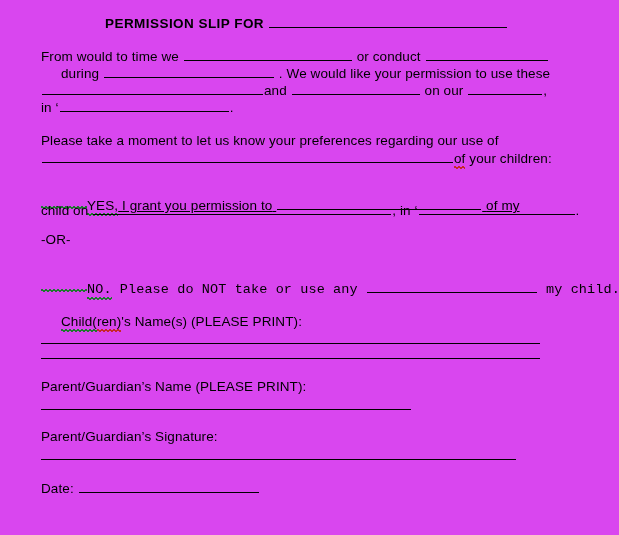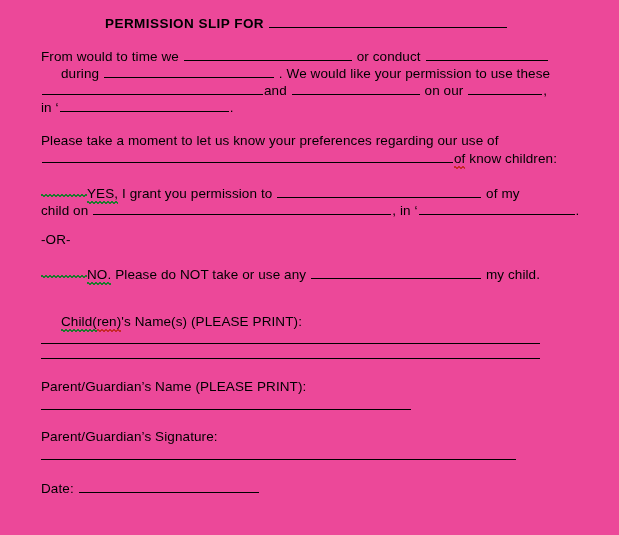--- a/index.html
+++ b/index.html
@@ -12,21 +12,21 @@
     height: 535px;
     font-family: "Liberation Sans", sans-serif;
     color: #000000;
     -webkit-font-smoothing: antialiased;
   }
 
   .page {
     position: relative;
     width: 619px;
     height: 535px;
-    background: #ec4899;
+    background: #d946ef;
     overflow: hidden;
   }
 
   
   .row {
     position: absolute;
     left: 41px;
     white-space: nowrap;
     font-size: 13.5px;
     line-height: 17px;
@@ -149,40 +149,40 @@
 
   <div class="row" style="top:98px;">
     <span>in ‘</span><span class="blank" style="width:169px;"></span><span>.</span>
   </div>
 
   <div class="row" style="top:132px;">
     <span>Please take a moment to let us know your preferences regarding  our use of</span>
   </div>
 
   <div class="row" style="top:149px;">
-    <span class="blank" style="width:411px;"></span><span class="sq sq-red"><span>of</span></span><span> know children:</span>
-  </div>
-
-  <div class="row" style="top:184px;">
+    <span class="blank" style="width:411px;"></span><span class="sq sq-red"><span>of</span></span><span> your children:</span>
+  </div>
+
+  <div class="row" style="top:196px;text-decoration:underline;">
     <span class="choice-blank"></span><span class="sq sq-green"><span>YES</span><span>,</span></span>
     <span>I grant you permission to</span>
     <span class="blank" style="width:204px;"></span>
     <span>of my</span>
   </div>
 
   <div class="row" style="top:201px;">
     <span>child on</span>
     <span class="blank" style="width:298px;"></span><span>, in ‘</span><span class="blank" style="width:156px;"></span><span>.</span>
   </div>
 
   <div class="row" style="top:231px;">
     <span>-OR-</span>
   </div>
 
-  <div class="row" style="top:265px;">
+  <div class="row" style="top:279px;font-family:Liberation Mono, monospace;">
     <span class="choice-blank"></span><span class="sq sq-green"><span>NO</span><span>.</span></span>
     <span>Please do NOT take or use any</span>
     <span class="blank" style="width:170px;"></span>
     <span>my child.</span>
   </div>
 
   <div class="row" style="top:313px;margin-left:20px;">
     <span class="sq sq-green"><span>Child(</span></span><span class="sq sq-red"><span>ren)</span></span><span>'s Name(s)  (PLEASE  PRINT):</span>
   </div>
 

